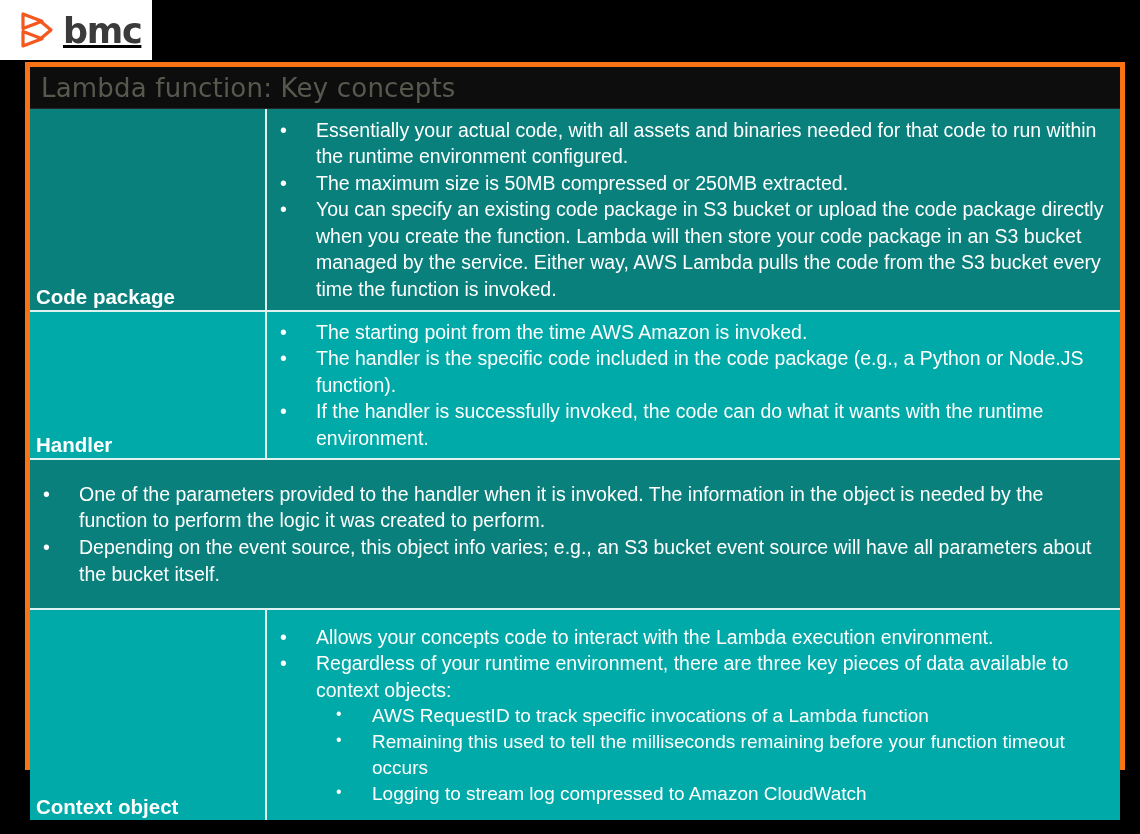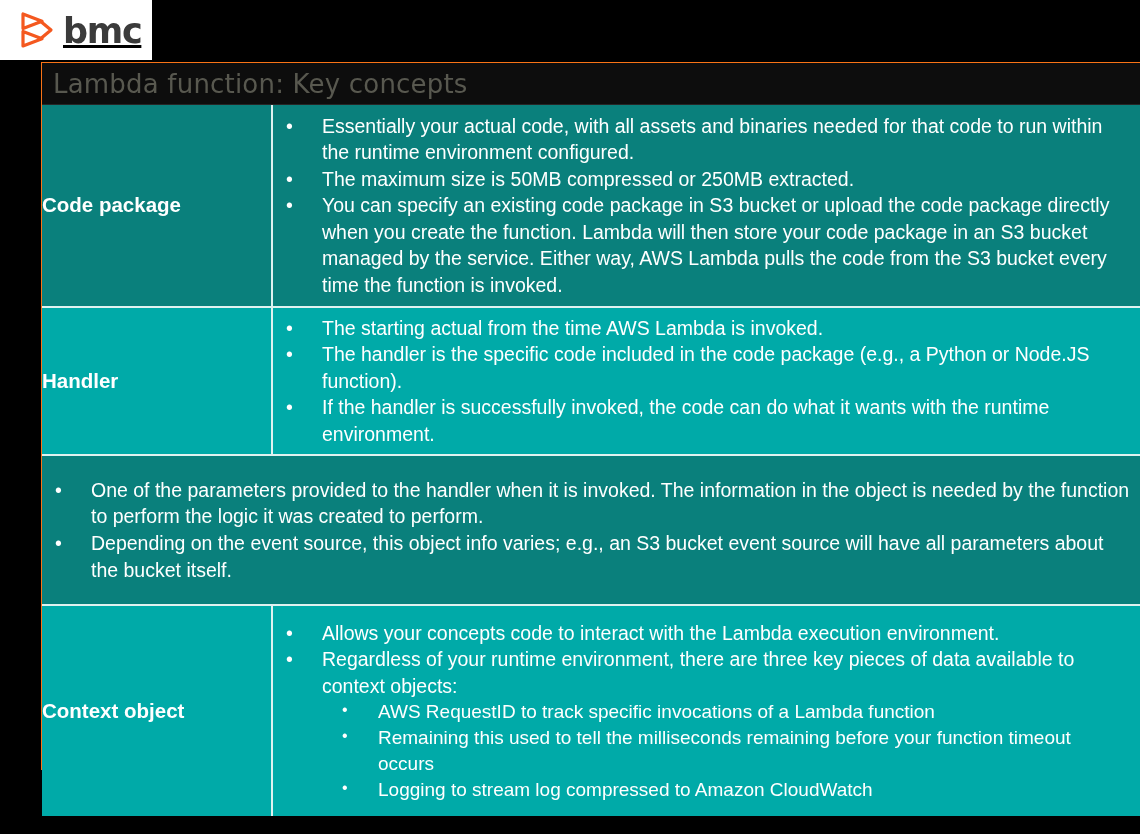--- a/index.html
+++ b/index.html
@@ -41,26 +41,26 @@
     font-weight: 700;
     color: #3b3b3b;
     letter-spacing: -1.3px;
     line-height: 1;
     margin-top: 2px;
   }
 
   
   #table-frame {
     position: absolute;
-    left: 41px;
+    left: 25px;
     top: 62px;
     width: 1100px;
     height: 708px;
     box-sizing: border-box;
-    border: 1px solid #f97316;
+    border: 5px solid #f97316;
     background: #000000;
   }
 
   
   #title-row {
     height: 42px;
     background: #0d0d0d;
     display: flex;
     align-items: center;
     padding-left: 11px;
@@ -87,23 +87,24 @@
 
   .row.tone-dark  { background: #0a807c; }
   .row.tone-light { background: #00aaa8; }
 
   .row-label {
     width: 231px;
     flex: 0 0 231px;
     box-sizing: border-box;
     border-right: 2px solid #dff2f0;
     display: flex;
-    align-items: center;
+    align-items: flex-end;
     padding-left: 0;
     padding-right: 6px;
+    margin-left: 6px;
   }
   .row-label span {
     color: #ffffff;
     font-size: 20.5px;
     font-weight: 700;
     line-height: 1.2;
   }
 
   .row-content {
     flex: 1 1 auto;
@@ -182,21 +183,21 @@
       </div>
   </div>
 
   <div id="row-handler" class="row tone-light">
     <div class="row-label">
       <span>Handler</span>
     </div>
     <div class="row-content">
         <div class="bullet-item">
           <span class="dot">•</span>
-          <span class="btext"><span>The starting actual from the time AWS Lambda is invoked.</span></span>
+          <span class="btext"><span>The starting point from the time AWS Amazon is invoked.</span></span>
         </div>
         <div class="bullet-item">
           <span class="dot">•</span>
           <span class="btext"><span>The handler is the specific code included in the code package (e.g., a Python or Node.JS function).</span></span>
         </div>
         <div class="bullet-item">
           <span class="dot">•</span>
           <span class="btext"><span>If the handler is successfully invoked, the code can do what it wants with the runtime environment.</span></span>
         </div>
       </div>

